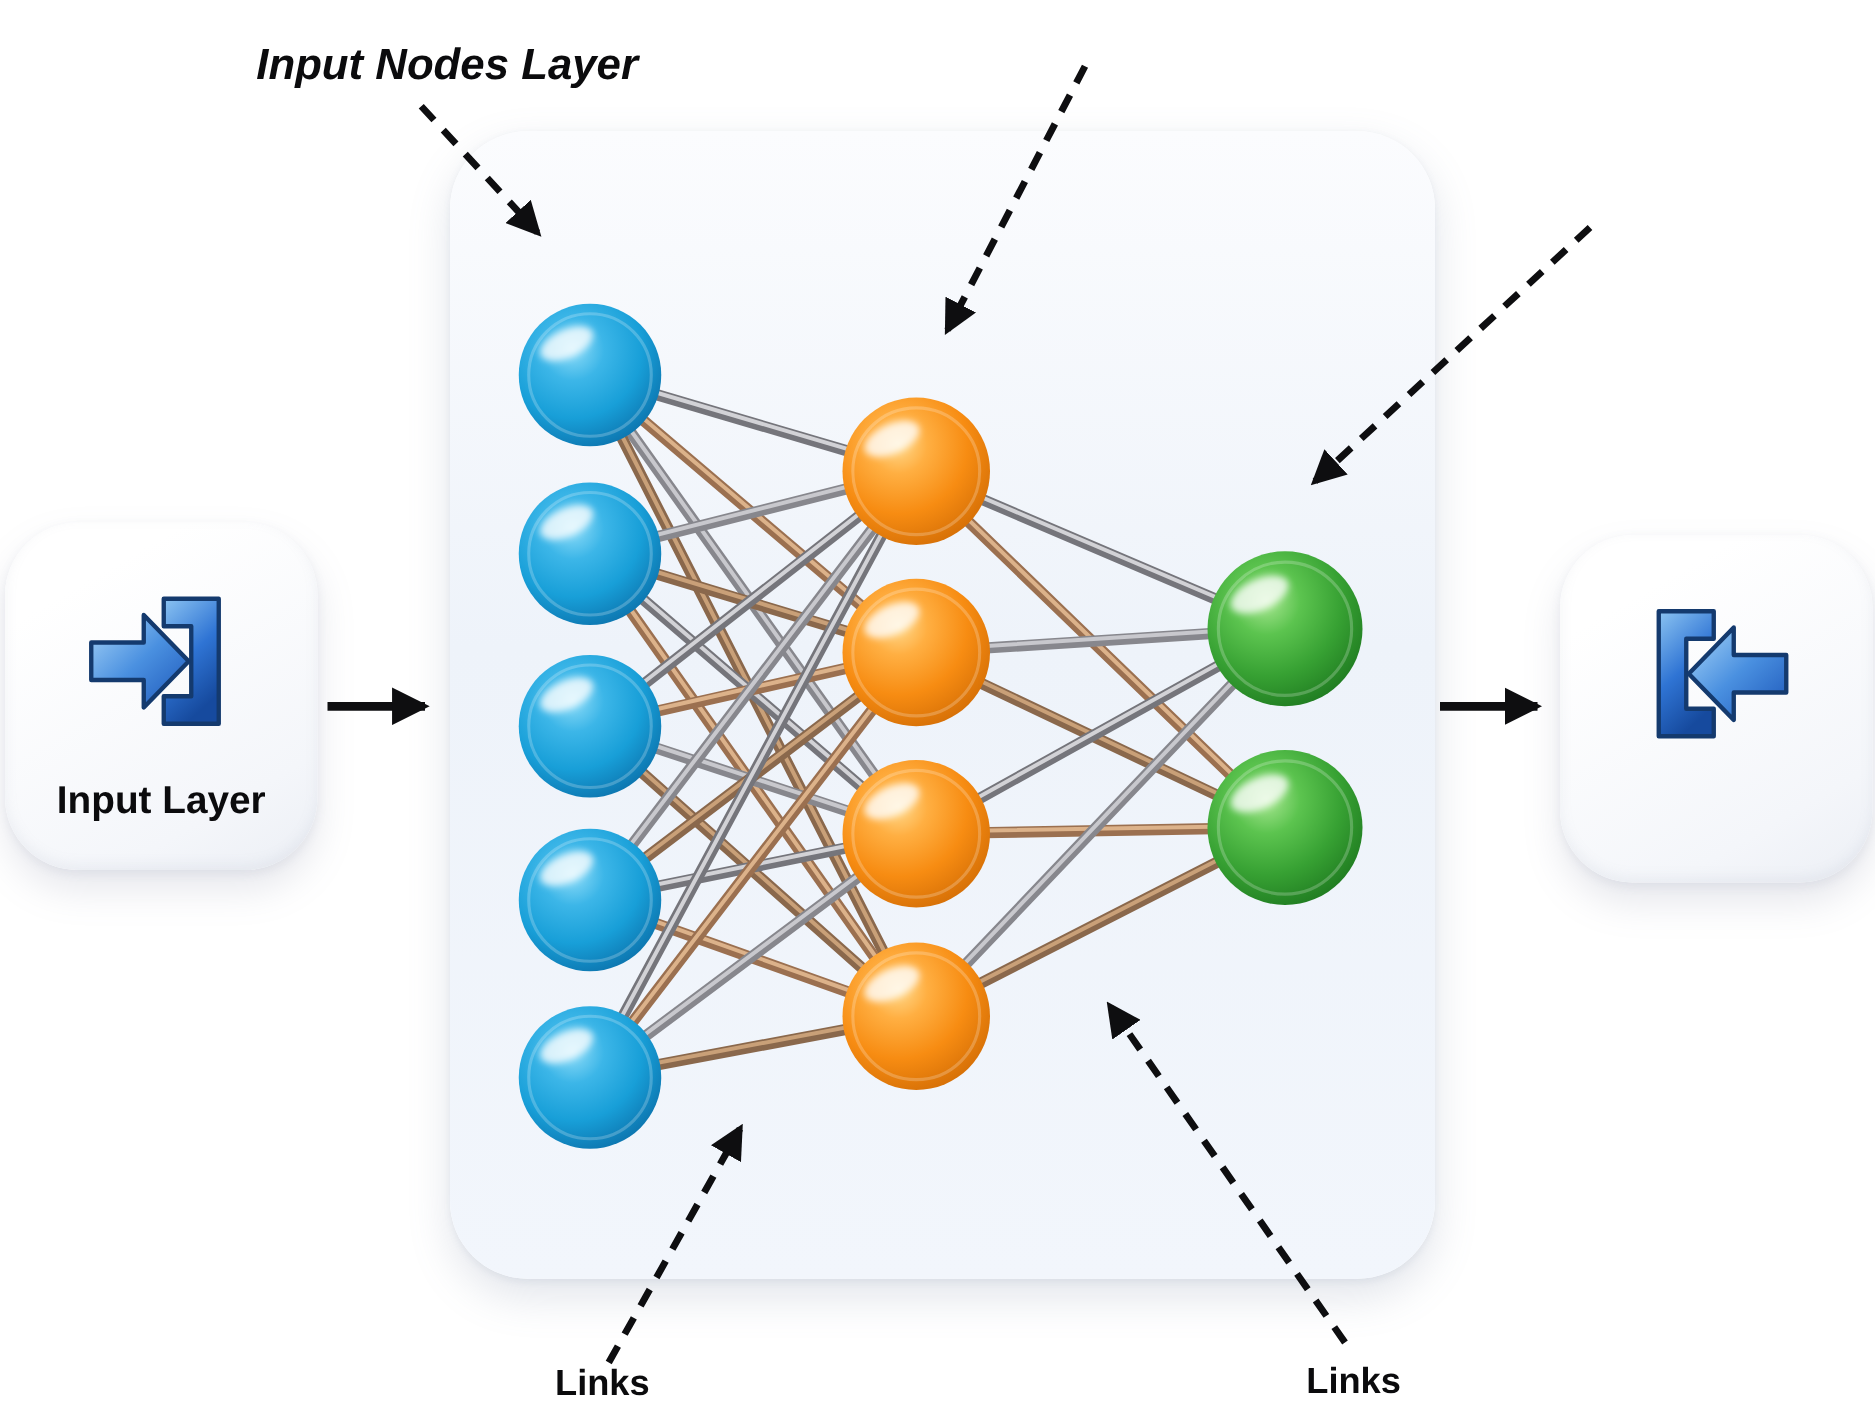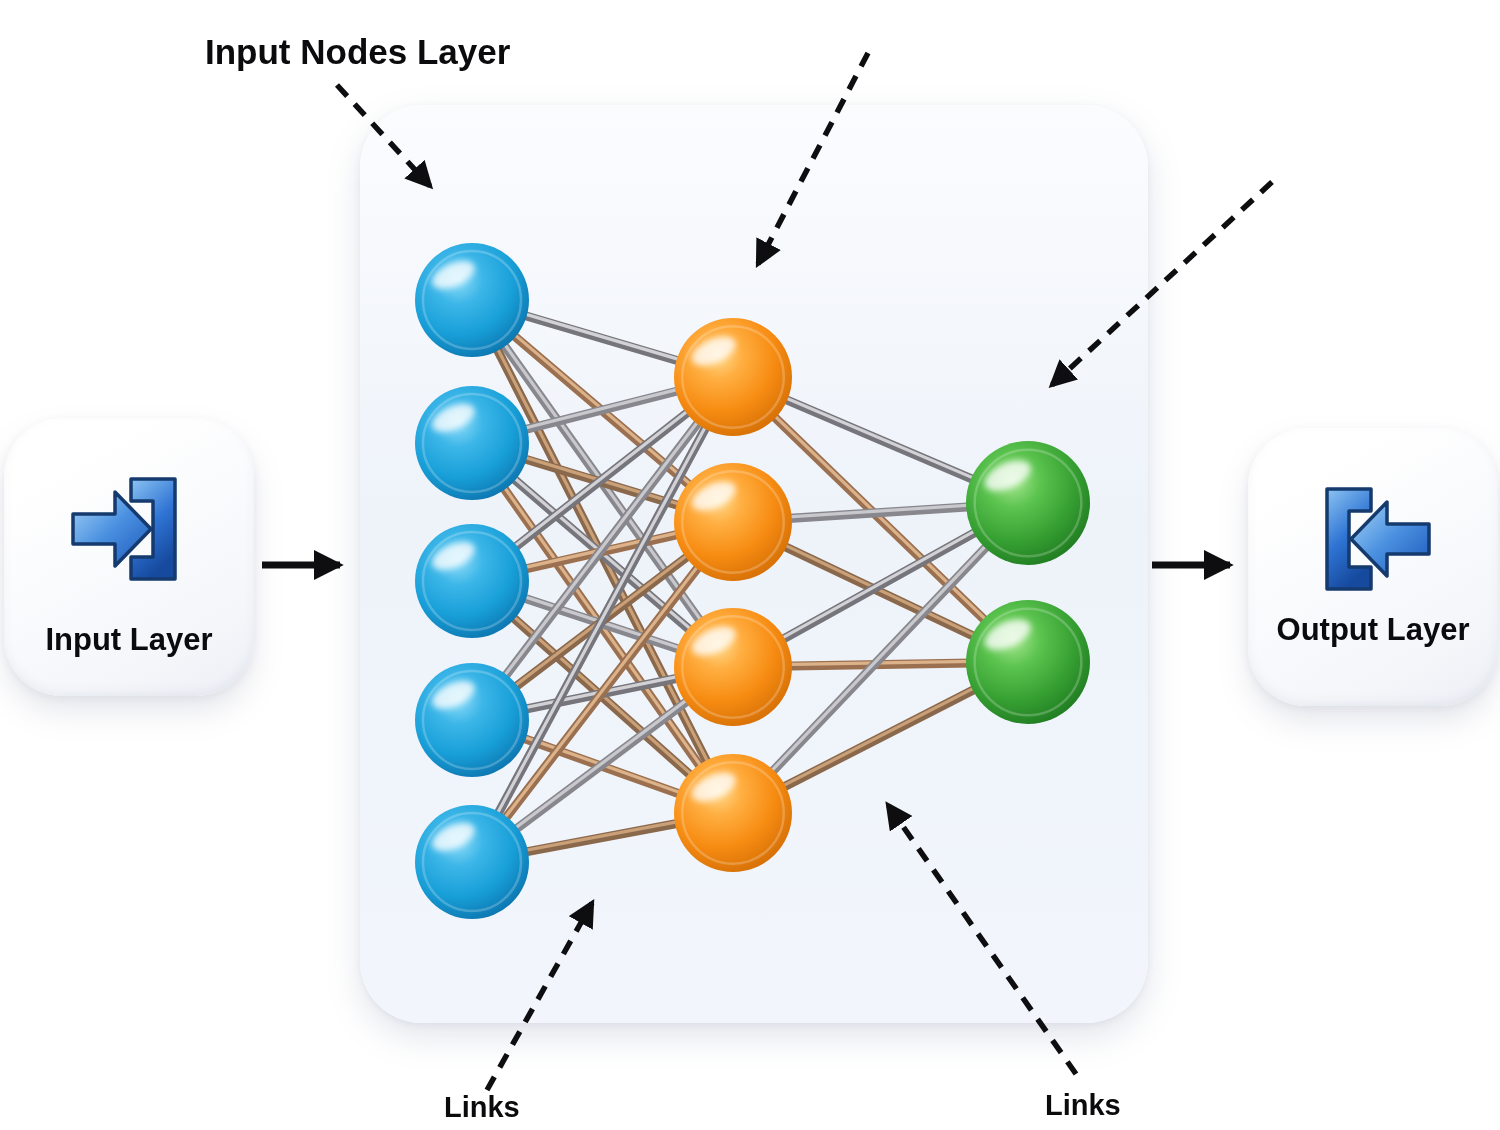--- a/index.html
+++ b/index.html
@@ -12,21 +12,21 @@
     border-radius:62px;
     background:linear-gradient(180deg,#fbfcfe 0%,#eef3fa 45%,#f2f6fc 100%);
     box-shadow:0 14px 34px rgba(110,125,155,.20), 0 2px 6px rgba(110,125,155,.10);
   }
   svg.overlay{position:absolute;left:0;top:0;width:1500px;height:1130px;pointer-events:none;}
   .lbl{
     position:absolute;font-weight:700;color:#0b0b0d;line-height:1.05;white-space:nowrap;
   }
   .lbl-big{font-size:35px;}
   .lbl-links{font-size:29px;}
-  .lbl-input-nodes{left:205px;top:34px;}
+  .lbl-input-nodes{left:205px;top:34px;font-style:italic;}
   .lbl-hidden{left:765px;top:2px;}
   .lbl-output-nodes{left:1158px;top:133px;}
   .lbl-links-left{left:444px;top:1092px;}
   .lbl-links-right{left:1045px;top:1090px;}
   .io-box{
     position:absolute;width:250px;height:278px;border-radius:58px;
     background:linear-gradient(150deg,#ffffff 20%,#f4f6fa 78%,#eceff5 100%);
     box-shadow:0 16px 30px rgba(120,130,155,.18), 0 3px 8px rgba(120,130,155,.10),
                inset 0 -4px 10px rgba(140,150,170,.10);
     display:flex;flex-direction:column;align-items:center;justify-content:flex-start;
@@ -61,21 +61,20 @@
       <path d="M 5,40 L 47,40 L 47,18 L 83,55 L 47,92 L 47,70 L 5,70 Z" fill="url(#icoA)" stroke="#143a6e" stroke-width="3.5" stroke-linejoin="round"></path>
     </svg>
     <div class="io-label">Input Layer</div>
   </div>
 
   <div class="io-box io-box-output">
     <svg class="io-icon" viewBox="0 0 122 110">
       <path d="M 59,5 L 15,5 L 15,105 L 59,105 L 59,83 L 37,83 L 37,27 L 59,27 Z" fill="url(#icoB)" stroke="#143a6e" stroke-width="3.5" stroke-linejoin="round"></path>
       <path d="M 117,40 L 75,40 L 75,18 L 39,55 L 75,92 L 75,70 L 117,70 Z" fill="url(#icoA)" stroke="#143a6e" stroke-width="3.5" stroke-linejoin="round"></path>
     </svg>
-    <div class="io-label">Output Layer</div>
   </div>
 
   <svg class="overlay" id="net" viewBox="0 0 1500 1130">
     <defs>
       <radialGradient id="gradBlue" cx="0.38" cy="0.32" r="0.78">
         <stop offset="0" stop-color="#8edcf8"></stop>
           <stop offset="0.28" stop-color="#3cb6e8"></stop>
         <stop offset="0.62" stop-color="#189fd8"></stop>
           <stop offset="1" stop-color="#0a6ca6"></stop>
       </radialGradient>

